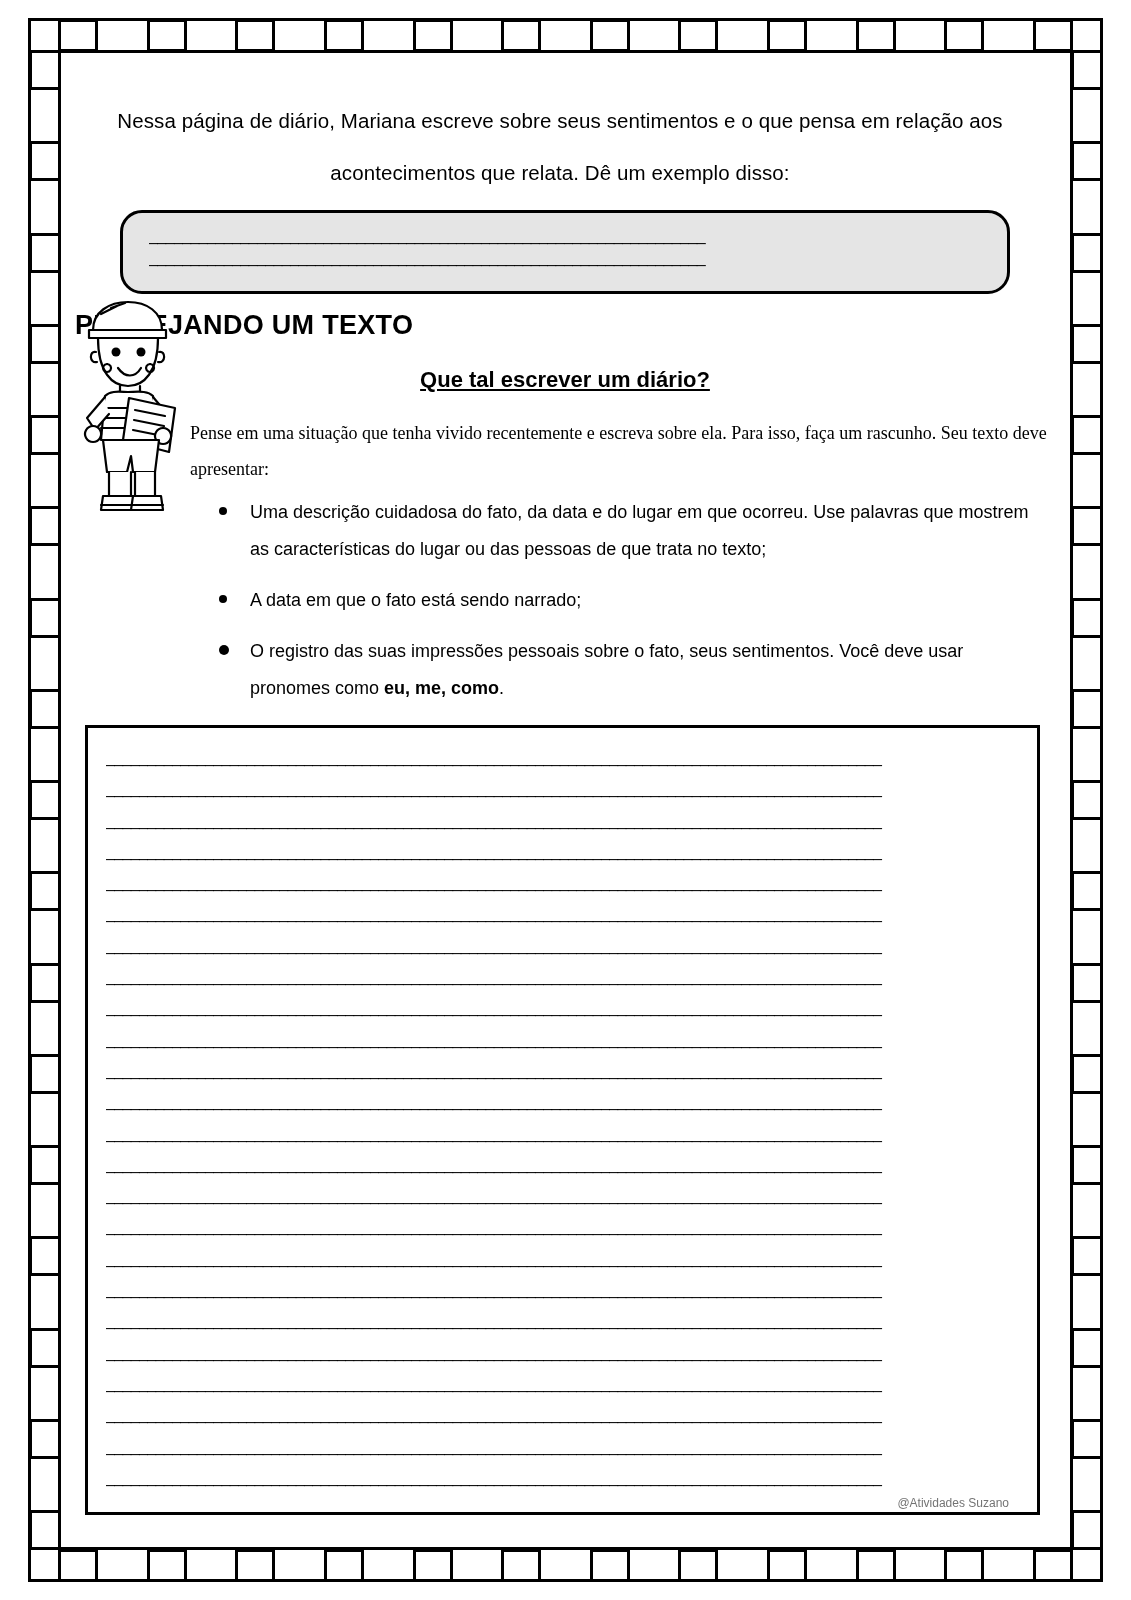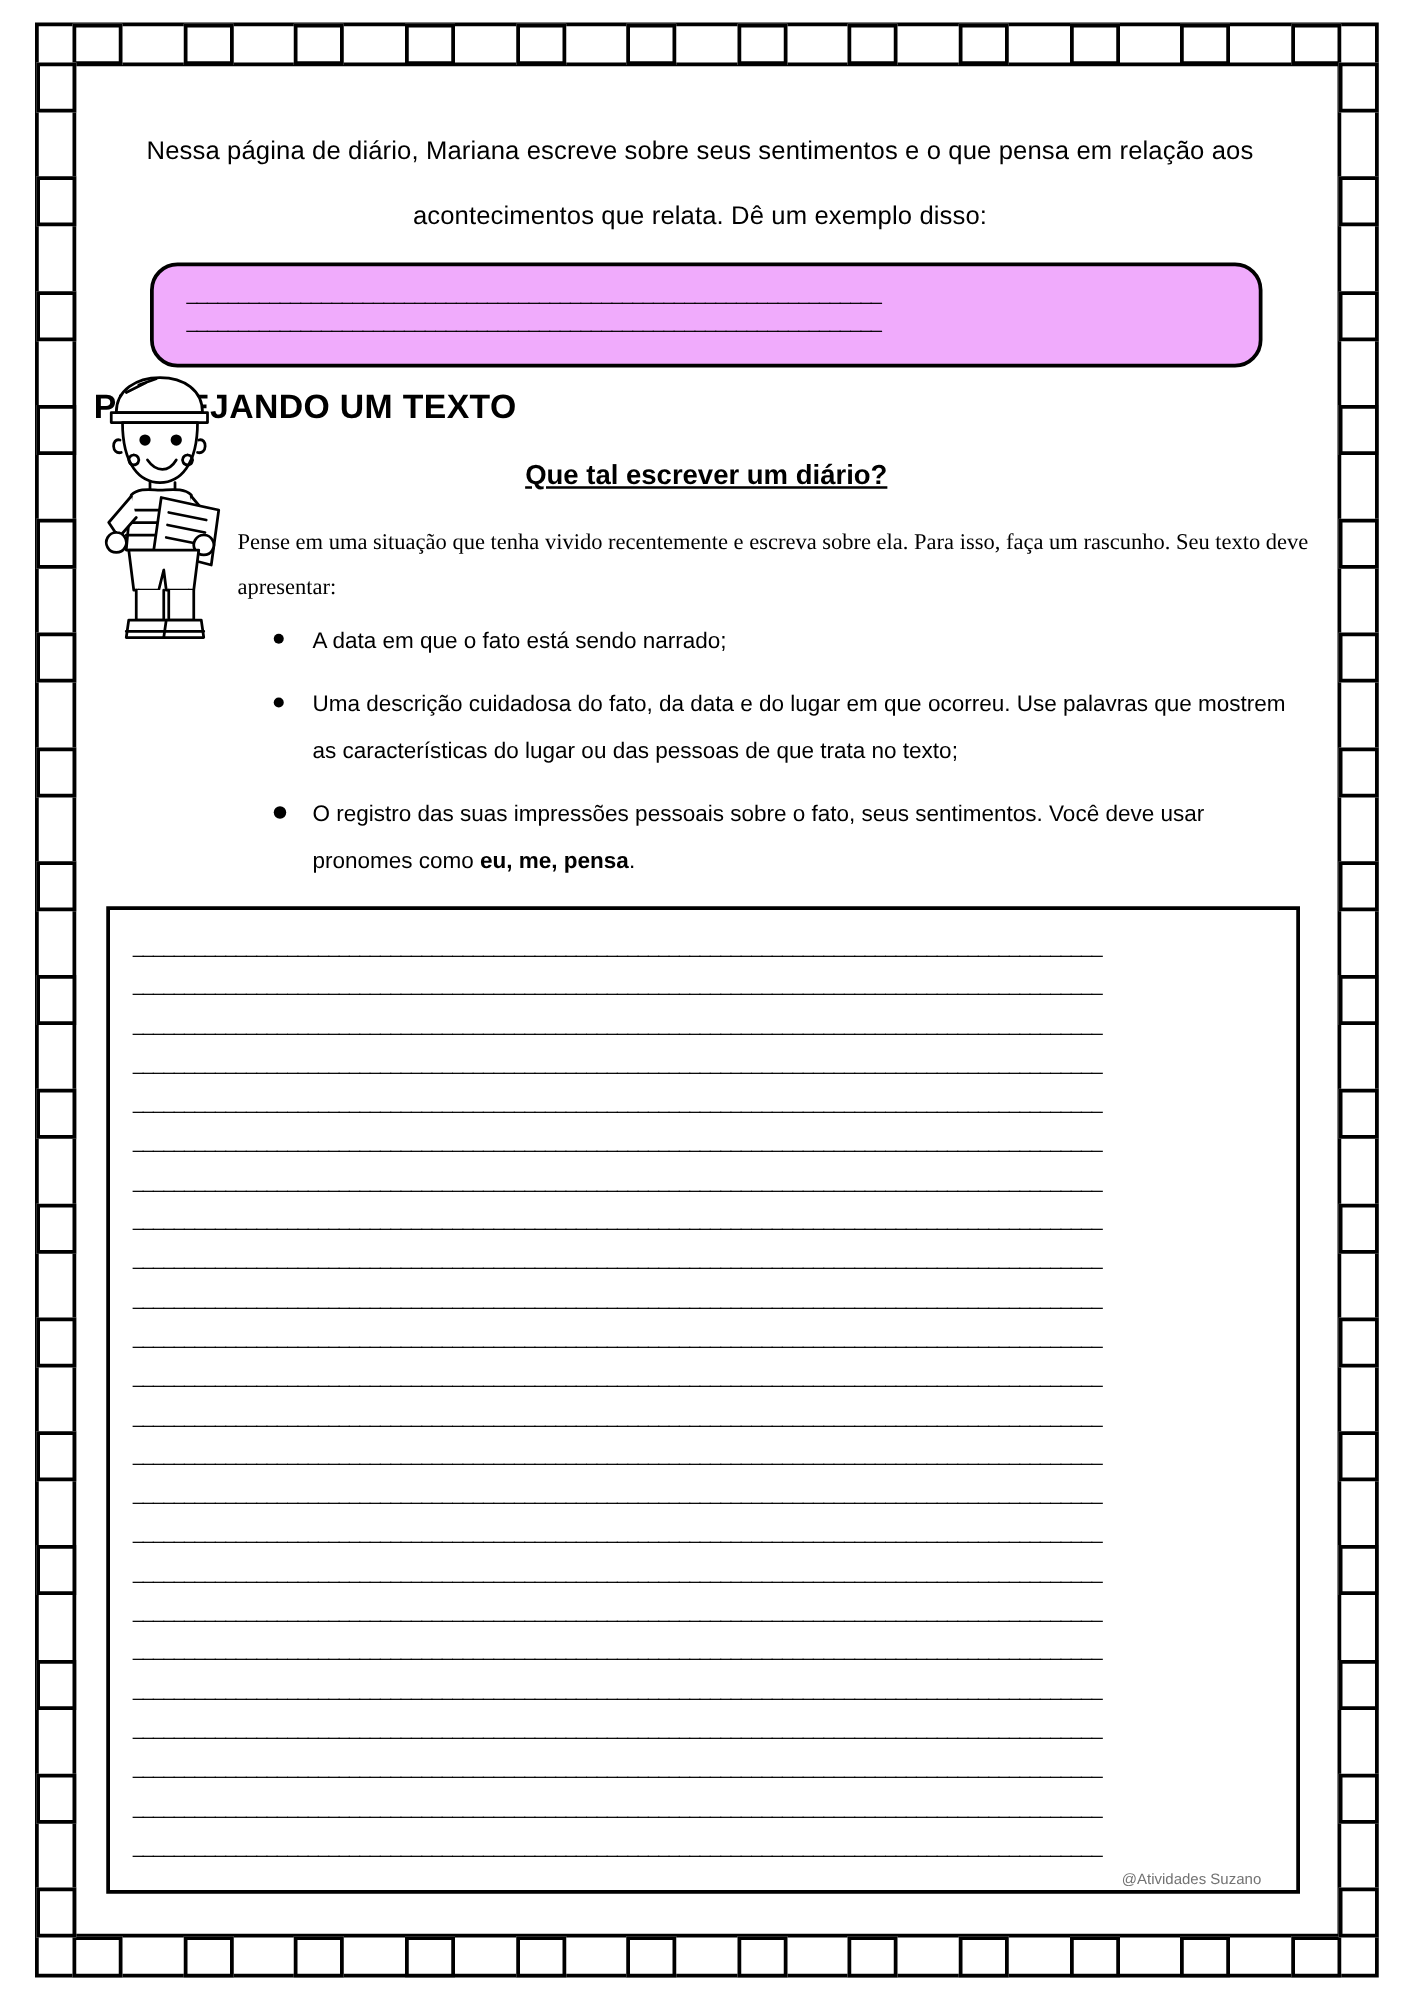--- a/index.html
+++ b/index.html
@@ -83,21 +83,21 @@
   }
 
   .answer-box {
     position: relative;
     margin: 10px 45px 0 45px;
     border: 3px solid #000;
     border-radius: 22px;
     height: 84px;
     box-sizing: border-box;
     padding: 12px 26px 0 26px;
-    background: #f0abfc;
+    background: #e5e5e5;
     z-index: 3;
   }
   .dashline {
     font-size: 16px;
     line-height: 22px;
     letter-spacing: -0.6px;
     white-space: nowrap;
     overflow: hidden;
     color: #000;
   }
@@ -313,23 +313,23 @@
         <path d="M36 215 L70 215 M66 215 L98 215"></path>
       </svg>
     </div>
 
     <h2 class="section-title">PLANEJANDO UM TEXTO</h2>
     <h3 class="section-sub">Que tal escrever um diário?</h3>
 
     <p class="para">Pense em uma situação que tenha vivido recentemente e escreva sobre ela. Para isso, faça um rascunho. Seu texto deve apresentar:</p>
 
     <ul class="reqs">
+      <li><span>Uma descrição cuidadosa do fato, da data e do lugar em que ocorreu. Use palavras que mostrem as características do lugar ou das pessoas de que trata no texto;</span></li>
       <li><span>A data em que o fato está sendo narrado;</span></li>
-      <li><span>Uma descrição cuidadosa do fato, da data e do lugar em que ocorreu. Use palavras que mostrem as características do lugar ou das pessoas de que trata no texto;</span></li>
-      <li class="big"><span>O registro das suas impressões pessoais sobre o fato, seus sentimentos. Você deve usar pronomes como </span><b>eu, me, pensa</b><span>.</span></li>
+      <li class="big"><span>O registro das suas impressões pessoais sobre o fato, seus sentimentos. Você deve usar pronomes como </span><b>eu, me, como</b><span>.</span></li>
     </ul>
 
     <div class="lines-box" id="lines-box">
       <div class="wline">______________________________________________________________________________________________</div>
         <div class="wline">______________________________________________________________________________________________</div>
         <div class="wline">______________________________________________________________________________________________</div>
         <div class="wline">______________________________________________________________________________________________</div>
         <div class="wline">______________________________________________________________________________________________</div>
         <div class="wline">______________________________________________________________________________________________</div>
         <div class="wline">______________________________________________________________________________________________</div>

